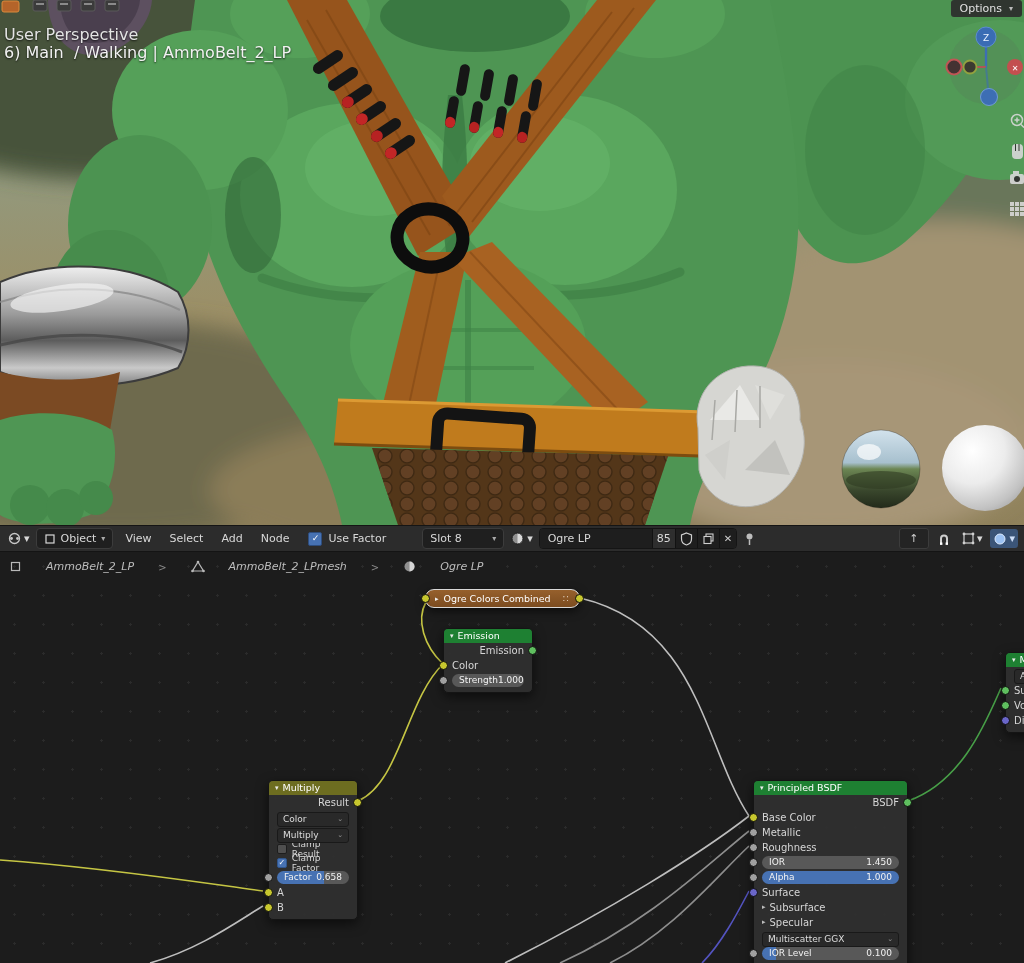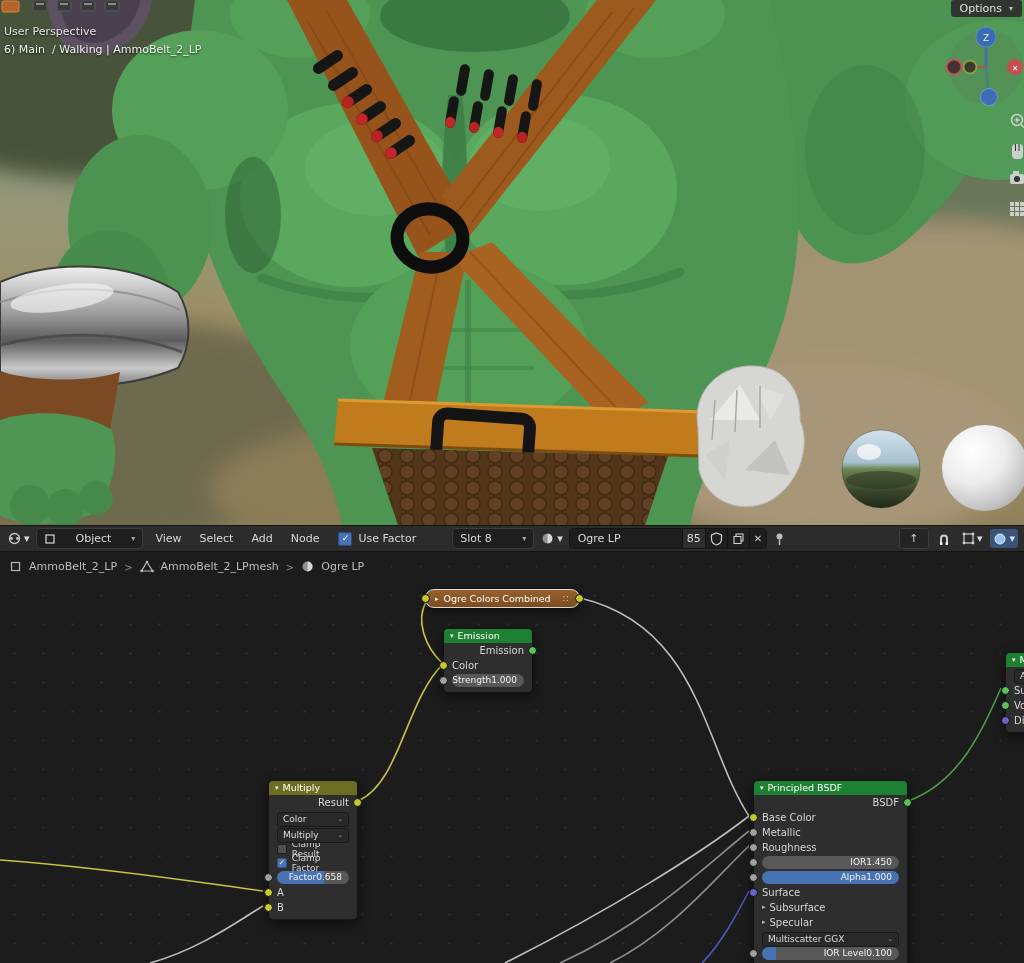--- a/index.html
+++ b/index.html
@@ -1,61 +1,61 @@
 <!DOCTYPE html>
 <html><head>
 <meta charset="utf-8">
 <style>
   html,body{margin:0;padding:0;background:#111;}
   .app{position:relative;width:1024px;height:963px;overflow:hidden;background:#1d1d1d;
        font-family:"DejaVu Sans",sans-serif;-webkit-font-smoothing:antialiased;}
   
   .vp{position:absolute;top:0;left:0;width:1024px;height:525px;overflow:hidden;background:#8d9173;}
   .vp svg{display:block}
-  .vlabel{position:absolute;left:4px;font-size:11px;color:#e4e4e4;text-shadow:0 1px 2px rgba(0,0,0,.75);z-index:3;white-space:pre;}
+  .vlabel{position:absolute;left:4px;font-size:16px;color:#e4e4e4;text-shadow:0 1px 2px rgba(0,0,0,.75);z-index:3;white-space:pre;}
   .vlabel.l1{top:25px}
   .vlabel.l2{top:43px;color:#f2f2f2}
   .opts{position:absolute;top:0;right:2px;height:17px;display:flex;align-items:center;gap:7px;padding:0 9px;
         background:rgba(44,44,44,.92);border-radius:3px;font-size:11px;color:#e2e2e2;z-index:3;}
   .opts .chev{font-size:8px;color:#bbb}
   
   .ehdr{position:absolute;top:525px;left:0;width:1024px;height:27px;background:#2c2c2c;border-top:1px solid #151515;
         border-bottom:1px solid #141414;display:flex;align-items:center;font-size:11px;color:#d8d8d8;z-index:6;box-sizing:border-box;padding:0 4px;}
   .menu{padding:0 9px;line-height:25px}
-  .dropbtn{display:flex;align-items:center;gap:20px;background:#1f1f1f;border:1px solid #3c3c3c;border-radius:4px;height:19px;padding:0 7px;margin:0 3px;}
+  .dropbtn{display:flex;align-items:center;gap:5px;background:#1f1f1f;border:1px solid #3c3c3c;border-radius:4px;height:19px;padding:0 7px;margin:0 3px;}
   .dropbtn .chev{font-size:8px;color:#aaa}
   .cbox{width:12px;height:12px;border-radius:2px;background:#4772b3;border:1px solid #2e4d7d;color:#fff;font-size:9px;line-height:11px;text-align:center;}
   .usenodes{display:flex;align-items:center;gap:6px;margin:0 10px;}
   .matfield{display:flex;height:19px;border-radius:4px;overflow:hidden;border:1px solid #151515;margin:0 3px;}
   .seg{background:#1e1e1e;display:flex;align-items:center;padding:0 8px;border-right:1px solid #121212;height:19px;}
   .seg.name{width:96px}
   .seg.count{background:#2e2e2e;padding:0 4px}
   .seg.icon{padding:0 4px}
   .rightgrp{margin-left:auto;display:flex;align-items:center;gap:5px;padding-right:2px;}
   .iconbtn{display:flex;align-items:center;justify-content:center;gap:2px;height:19px;padding:0 3px;border-radius:3px;}
   .iconbtn.boxed{border:1px solid #3c3c3c;background:#242424;width:22px}
   .iconbtn.blue{background:#3b5578}
   
   .neditor{position:absolute;top:552px;left:0;width:1024px;height:411px;overflow:hidden;background:#1c1c1c;
            background-image:radial-gradient(circle,#2b2b2b 1px,rgba(0,0,0,0) 1.3px);background-size:29px 29px;}
-  .crumb{position:absolute;left:9px;top:8px;display:flex;align-items:flex-end;gap:7px;font-size:11px;color:#bdbdbd;z-index:4;}
+  .crumb{position:absolute;left:9px;top:8px;display:flex;align-items:flex-end;gap:24px;font-size:11px;color:#bdbdbd;z-index:4;font-style:italic;}
   .crumb .sep{color:#8a8a8a;font-size:10px}
   .wires{position:absolute;top:0;left:0;z-index:1}
   .node{position:absolute;background:rgba(47,47,47,.97);border:1px solid #141414;border-radius:5px;
         box-shadow:0 4px 12px rgba(0,0,0,.55);z-index:2;font-size:10px;color:#d6d6d6;box-sizing:border-box;}
   .nhdr{height:14px;line-height:14px;border-radius:4px 4px 0 0;padding:0 6px;color:#fff;display:flex;align-items:center;gap:4px;font-size:9.5px;white-space:nowrap;overflow:hidden;}
   .carr{font-size:7px;color:#eee}
   .row{position:relative;height:15px;line-height:15px;padding:0 8px;display:flex;white-space:nowrap;}
   .row.out{justify-content:flex-end}
   .row .pre{font-size:7px;margin-right:4px;color:#bbb}
   .socket{position:absolute;width:9px;height:9px;border-radius:50%;border:1px solid #0d0d0d;top:50%;margin-top:-5px;box-sizing:border-box;}
   .socket.l{left:-5px}.socket.r{right:-5px}
   .s-yellow{background:#c7c72e}.s-gray{background:#a0a0a0}.s-green{background:#5fbf5f}.s-violet{background:#6a66c9}
   .srow{position:relative;height:15px;padding:1px 8px;box-sizing:border-box;}
-  .slider{height:13px;border-radius:6.5px;background:#585858;font-size:9px;line-height:13px;display:flex;justify-content:flex-end;padding:0 7px;color:#f2f2f2;overflow:hidden;}
+  .slider{height:13px;border-radius:6.5px;background:#585858;font-size:9px;line-height:13px;display:flex;justify-content:space-between;padding:0 7px;color:#f2f2f2;overflow:hidden;}
   .slider.fill66{background:linear-gradient(90deg,#4772b3 65.8%,#585858 65.8%)}
   .slider.fill100{background:#4772b3}
   .slider.fill10{background:linear-gradient(90deg,#4772b3 10%,#585858 10%)}
   .ddrow{position:relative;height:16px;padding:1.5px 8px;box-sizing:border-box;}
   .dd{height:13px;background:#292929;border:1px solid #191919;border-radius:3px;display:flex;justify-content:space-between;align-items:center;padding:0 5px;font-size:9px;color:#ddd;white-space:nowrap;}
   .ddc{font-size:7px;color:#999}
   .cbrow{height:14px;display:flex;align-items:center;gap:5px;padding:0 8px;font-size:9px;}
   .cb{width:10px;height:10px;border-radius:2px;background:#4f4f4f;border:1px solid #1d1d1d;box-sizing:border-box;color:#fff;font-size:8px;line-height:8px;text-align:center;}
   .cb.on{background:#4772b3;border-color:#30558c}
   

